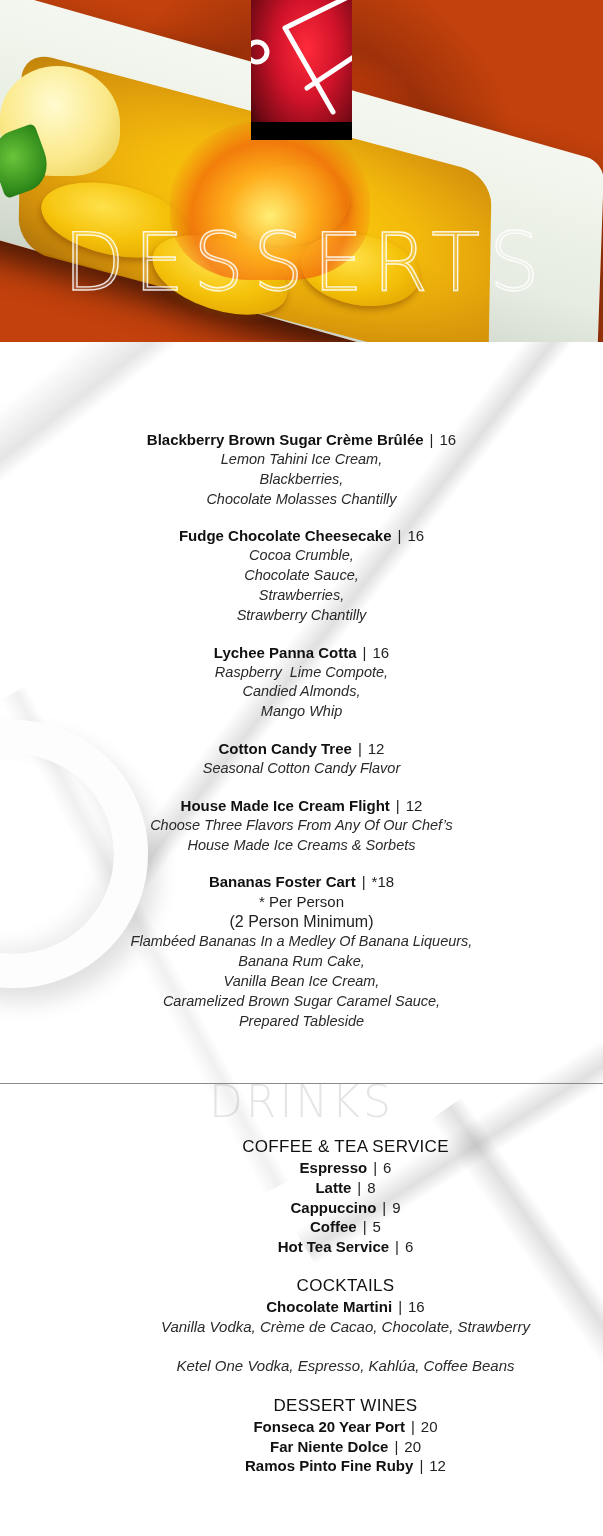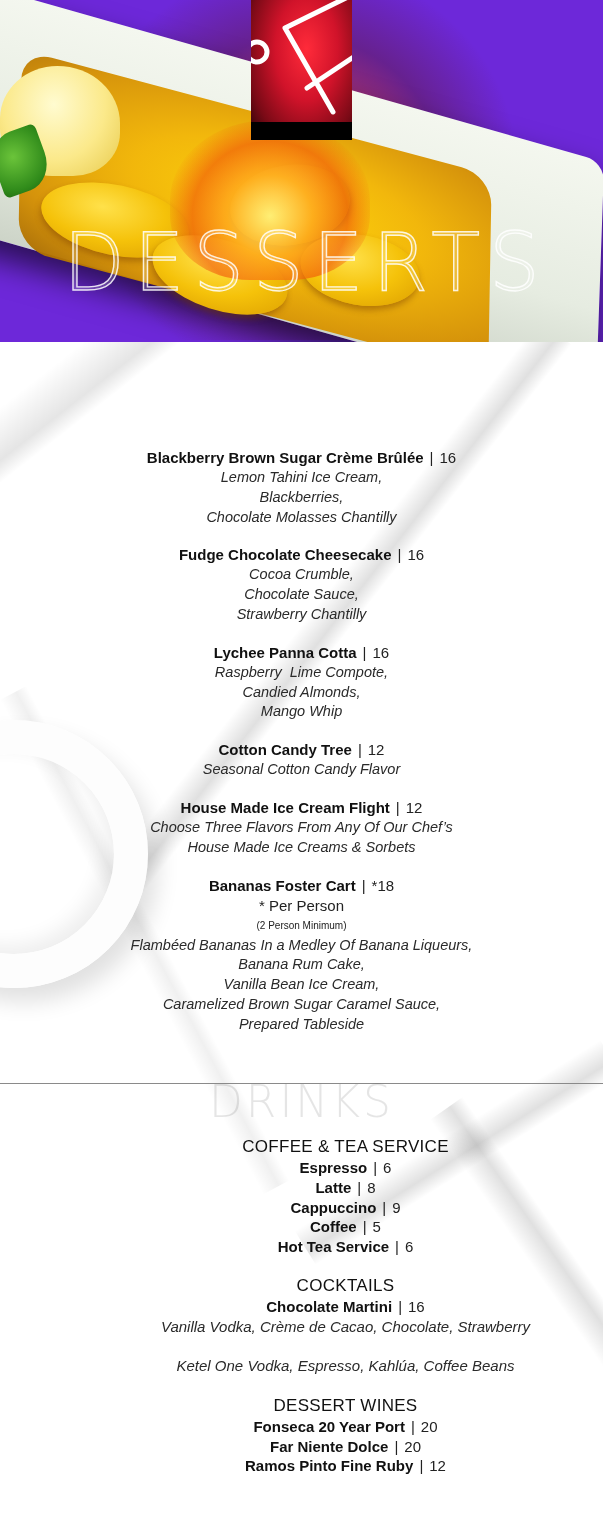--- a/index.html
+++ b/index.html
@@ -1,19 +1,19 @@
 <!DOCTYPE html>
 <html><head>
 <meta charset="utf-8">
 <style>
   html, body { margin:0; padding:0; }
   body { width:603px; height:1536px; position:relative; overflow:hidden; background:#ffffff; font-family:"Liberation Sans", sans-serif; color:#111; }
 
   
-  .hero { position:absolute; left:0; top:0; width:603px; height:342px; background:#6d28d9; overflow:hidden; }
+  .hero { position:absolute; left:0; top:0; width:603px; height:342px; background:#c2410c; overflow:hidden; }
   .hero-glow { position:absolute; left:120px; top:-40px; width:400px; height:380px;
     background:radial-gradient(ellipse at 45% 55%, rgba(255,120,20,0.85) 0%, rgba(230,60,10,0.55) 22%, rgba(90,20,5,0.35) 45%, rgba(0,0,0,0) 70%); }
   .plate { position:absolute; left:-40px; top:70px; width:640px; height:250px;
     background:linear-gradient(180deg,#f4f7ef 0%,#e6ece1 60%,#cdd4c8 100%);
     transform:skewY(14deg) rotate(2deg); border-radius:18px; box-shadow:0 18px 30px rgba(0,0,0,0.6); }
   .plate-inner { position:absolute; left:20px; top:112px; width:470px; height:200px;
     background:radial-gradient(ellipse at 55% 45%, #ffd200 0%, #f2b400 40%, #d58f00 75%, #a86a00 100%);
     transform:skewY(14deg) rotate(1deg); border-radius:30px; opacity:0.95; }
   .banana { position:absolute; border-radius:50%;
     background:radial-gradient(ellipse at 40% 35%, #ffe14a 0%, #f5c20a 50%, #d99a00 100%); box-shadow:0 4px 6px rgba(120,60,0,0.45); }
@@ -43,27 +43,27 @@
   .wm-diag4 { left:600px; top:1040px; width:40px; height:360px; background:linear-gradient(90deg,rgba(0,0,0,0) 0%,rgba(0,0,0,0.12) 60%,rgba(0,0,0,0) 100%);
     transform:rotate(58deg); transform-origin:top left; }
   .wm-diag5 { left:430px; top:1120px; width:40px; height:330px; background:linear-gradient(90deg,rgba(0,0,0,0) 0%,rgba(0,0,0,0.12) 60%,rgba(0,0,0,0) 100%);
     transform:rotate(-35deg); transform-origin:top left; }
   .wm-ring { left:-120px; top:720px; width:200px; height:200px; border-radius:50%;
     box-shadow: 10px 14px 22px rgba(0,0,0,0.12), inset -8px -8px 20px rgba(0,0,0,0.07); border:34px solid #fdfdfd; }
 
   
   .menu { position:absolute; left:0; top:430px; width:603px; text-align:center; }
   .item { margin:0 0 17px 0; }
-  .item-head { font-size:15px; line-height:20px; color:#111;margin-top:18px; }
+  .item-head { font-size:15px; line-height:20px; color:#111; }
   .item-name { font-weight:bold; }
   .sep { color:#222; margin:0 6px; }
   .price { color:#222; }
   .desc { font-style:italic; font-size:14.5px; line-height:19.8px; color:#2a2a2a; }
   .note { font-size:15px; line-height:20px; color:#222; }
-  .note.small { font-size:10px; }
+  .note.small { font-size:16px; }
   .desc-gap { }
 
   .divider { position:absolute; left:0; top:1083px; width:603px; height:1px; background:#8a8a8a; }
   .drinks-title { position:absolute; left:0; top:1074px; width:603px; text-align:center;
     font-family:"DejaVu Sans", sans-serif; font-weight:200; font-size:44px; letter-spacing:3px; line-height:56px;
     color:rgba(0,0,0,0.10); }
 
   .drinks { position:absolute; left:0; top:1136px; width:603px; text-align:center;padding-left:44px; }
   .group { margin-bottom:18px; }
   .group-title { font-size:17px; line-height:22px; color:#111; letter-spacing:0.3px; }
@@ -116,20 +116,21 @@
     <div class="desc">Blackberries,</div>
     <div class="desc">Chocolate Molasses Chantilly</div>
   </div>
 
   <div class="item">
     <div class="item-head">
       <span class="item-name">Fudge Chocolate Cheesecake</span><span class="sep">|</span><span class="price">16</span>
     </div>
     <div class="desc">Cocoa Crumble,</div>
     <div class="desc">Chocolate Sauce,</div>
+    <div class="desc">Strawberries,</div>
     <div class="desc">Strawberry Chantilly</div>
   </div>
 
   <div class="item">
     <div class="item-head">
       <span class="item-name">Lychee Panna Cotta</span><span class="sep">|</span><span class="price">16</span>
     </div>
     <div class="desc" style="white-space:pre;text-align:center;">Raspberry  Lime Compote,</div>
     <div class="desc">Candied Almonds,</div>
     <div class="desc">Mango Whip</div>

